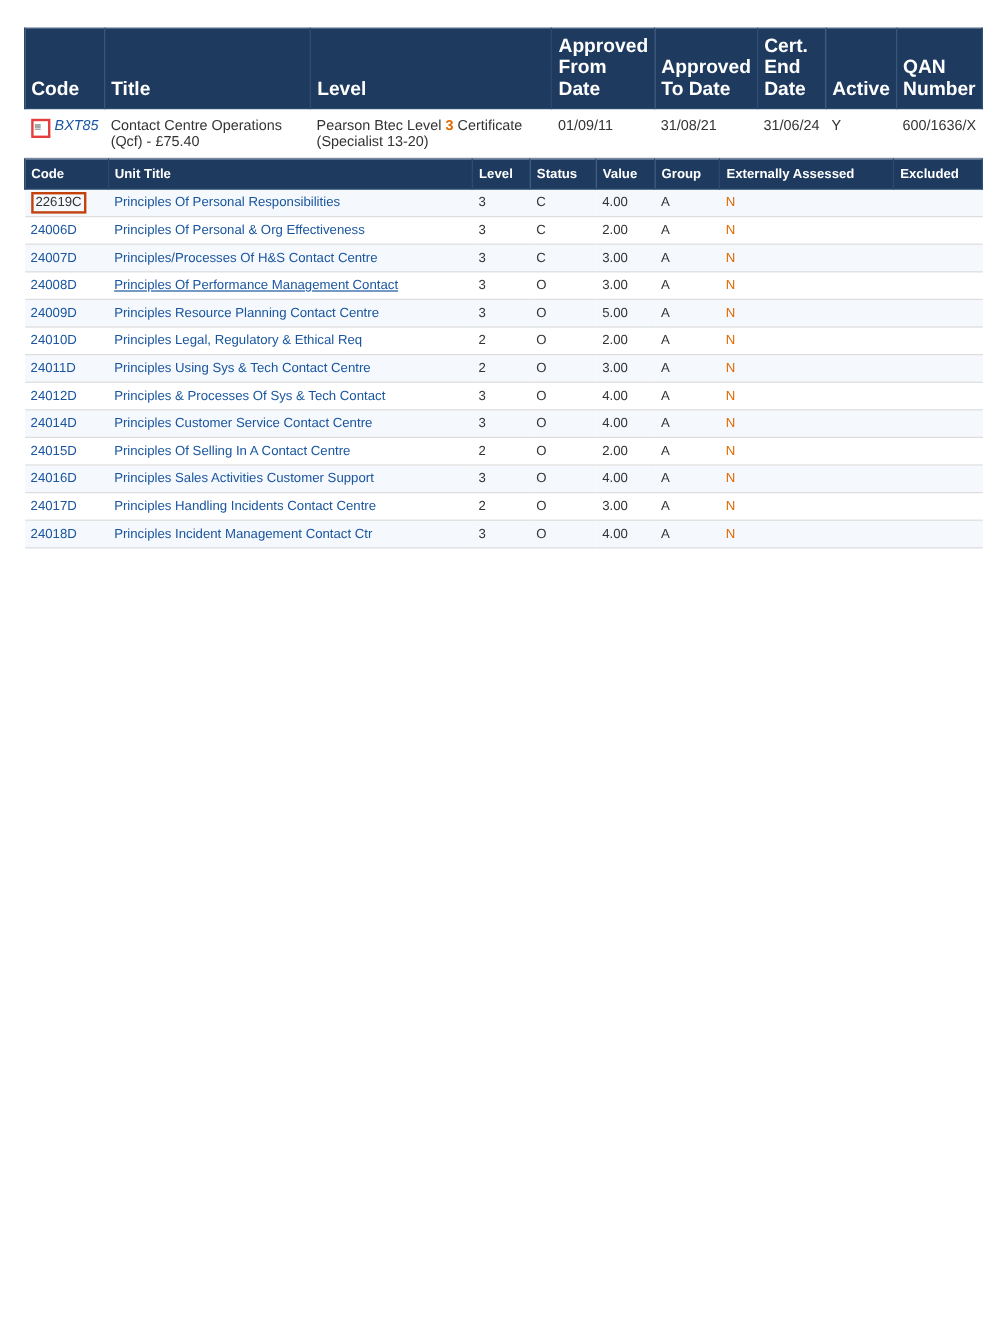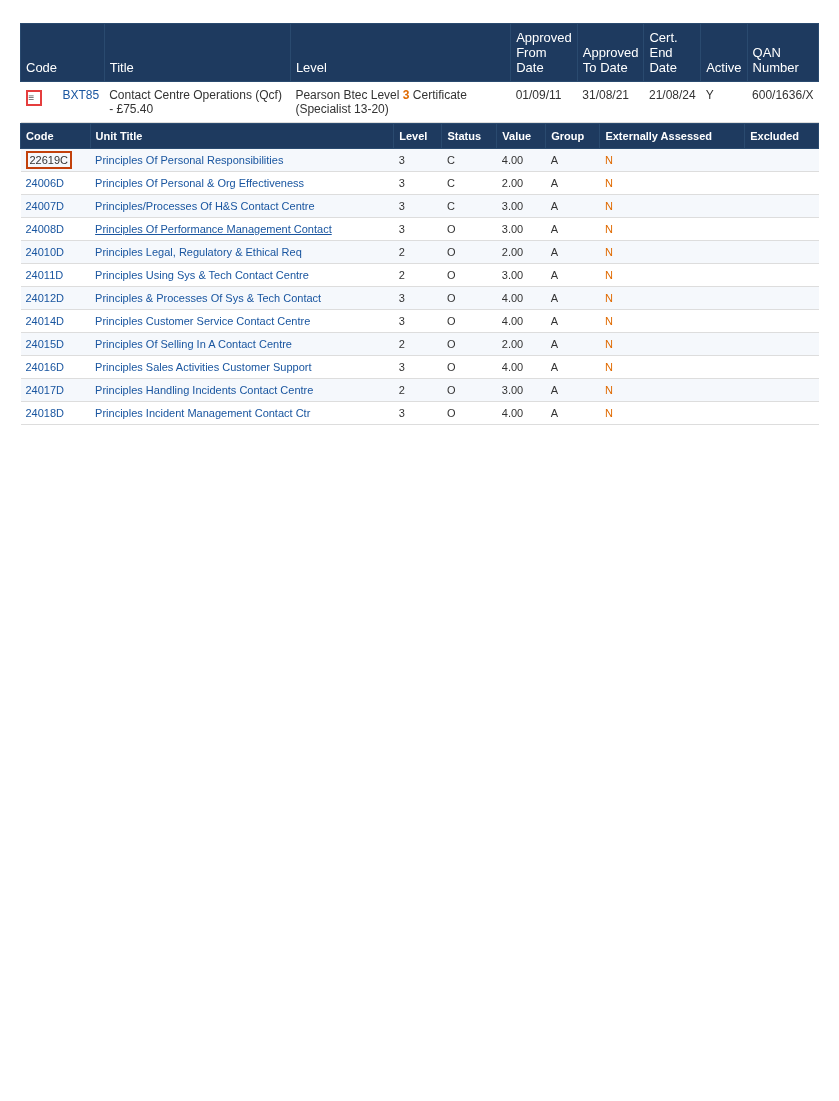--- a/index.html
+++ b/index.html
@@ -28,38 +28,39 @@
       border-collapse: collapse;
       margin-bottom: 0;
     }
     .awards-table thead tr {
       background-color: #1e3a5f;
       color: #fff;
     }
     .awards-table thead th {
       padding: 6px 5px;
       text-align: left;
-      font-size: 13px;
-      font-weight: normal;
+      font-size: 16px;
+      font-weight: bold;
       vertical-align: bottom;
       border: 1px solid #2a4a6f;
     }
     .awards-table tbody tr {
       background: #fff;
     }
     .awards-table tbody td {
       padding: 6px 5px;
       font-size: 12px;
       vertical-align: top;
       border-bottom: 1px solid #ddd;
     }
     .code-cell {
       display: flex;
       align-items: flex-start;
-      gap: 21px;
+      gap: 4px;
+      font-style: italic;
     }
     .checkbox-icon {
       border: 2px solid #e53e3e;
       width: 16px;
       height: 16px;
       display: inline-block;
       flex-shrink: 0;
       margin-top: 2px;
       position: relative;
     }
@@ -141,21 +142,21 @@
       <td>
         <div class="code-cell">
           <span class="checkbox-icon"></span>
           <span style="color:#1a56a0;cursor:pointer;">BXT85</span>
         </div>
       </td>
       <td>Contact Centre Operations (Qcf) - £75.40</td>
       <td>Pearson Btec Level <span class="level-highlight">3</span> Certificate (Specialist 13-20)</td>
       <td>01/09/11</td>
       <td>31/08/21</td>
-      <td>21/08/24</td>
+      <td>31/06/24</td>
       <td>Y</td>
       <td>600/1636/X</td>
     </tr>
     </tbody>
 </table>
 
 <div class="units-container">
   <table class="units-table">
     <thead>
       <tr>
@@ -204,20 +205,30 @@
       <td><span style="color:#1a56a0;cursor:pointer;">24008D</span></td>
       <td style="color:#1a56a0;text-decoration:underline;">Principles Of Performance Management Contact</td>
       <td>3</td>
       <td>O</td>
       <td>3.00</td>
       <td>A</td>
       <td class="orange-text">N</td>
       <td></td>
     </tr>
         <tr>
+      <td><span style="color:#1a56a0;cursor:pointer;">24009D</span></td>
+      <td style="color:#1a56a0;">Principles Resource Planning Contact Centre</td>
+      <td>3</td>
+      <td>O</td>
+      <td>5.00</td>
+      <td>A</td>
+      <td class="orange-text">N</td>
+      <td></td>
+    </tr>
+        <tr>
       <td><span style="color:#1a56a0;cursor:pointer;text-align:right;">24010D</span></td>
       <td style="color:#1a56a0;margin-left:44px;">Principles Legal, Regulatory &amp; Ethical Req</td>
       <td>2</td>
       <td>O</td>
       <td>2.00</td>
       <td>A</td>
       <td class="orange-text">N</td>
       <td></td>
     </tr>
         <tr>

